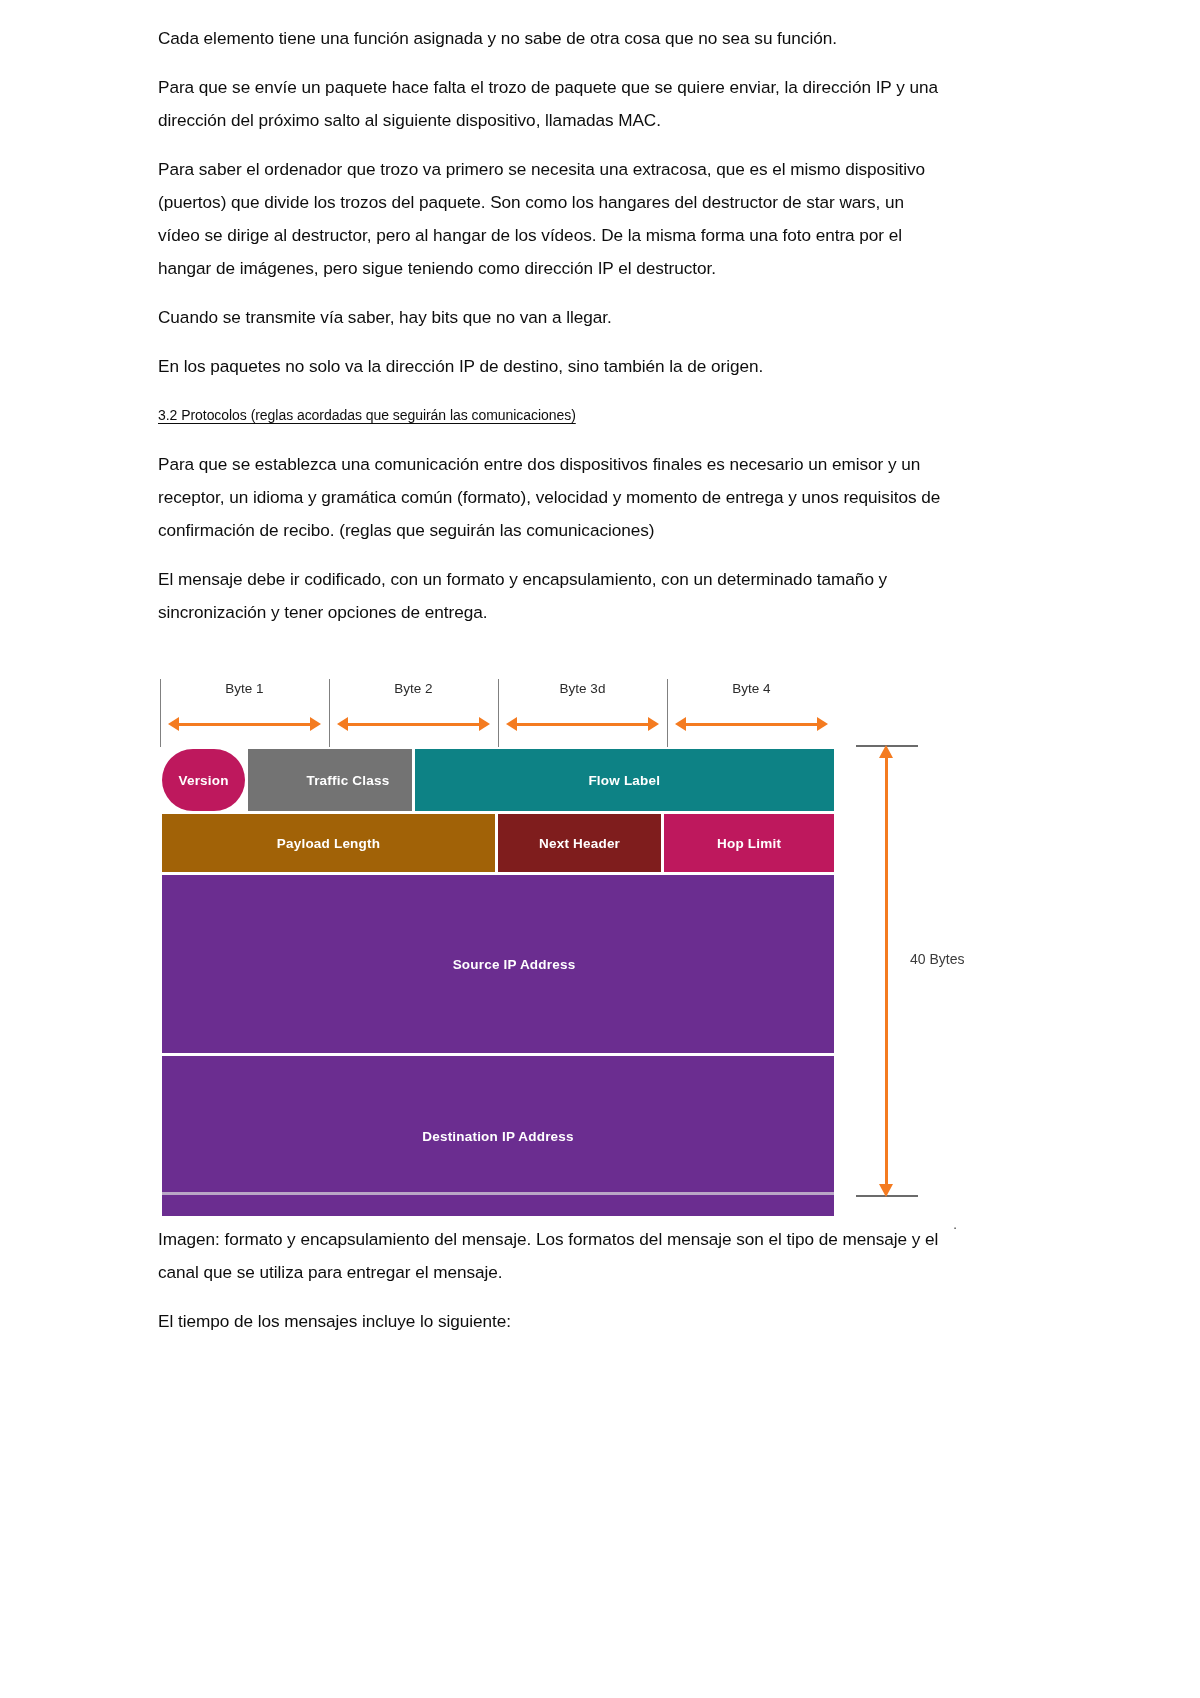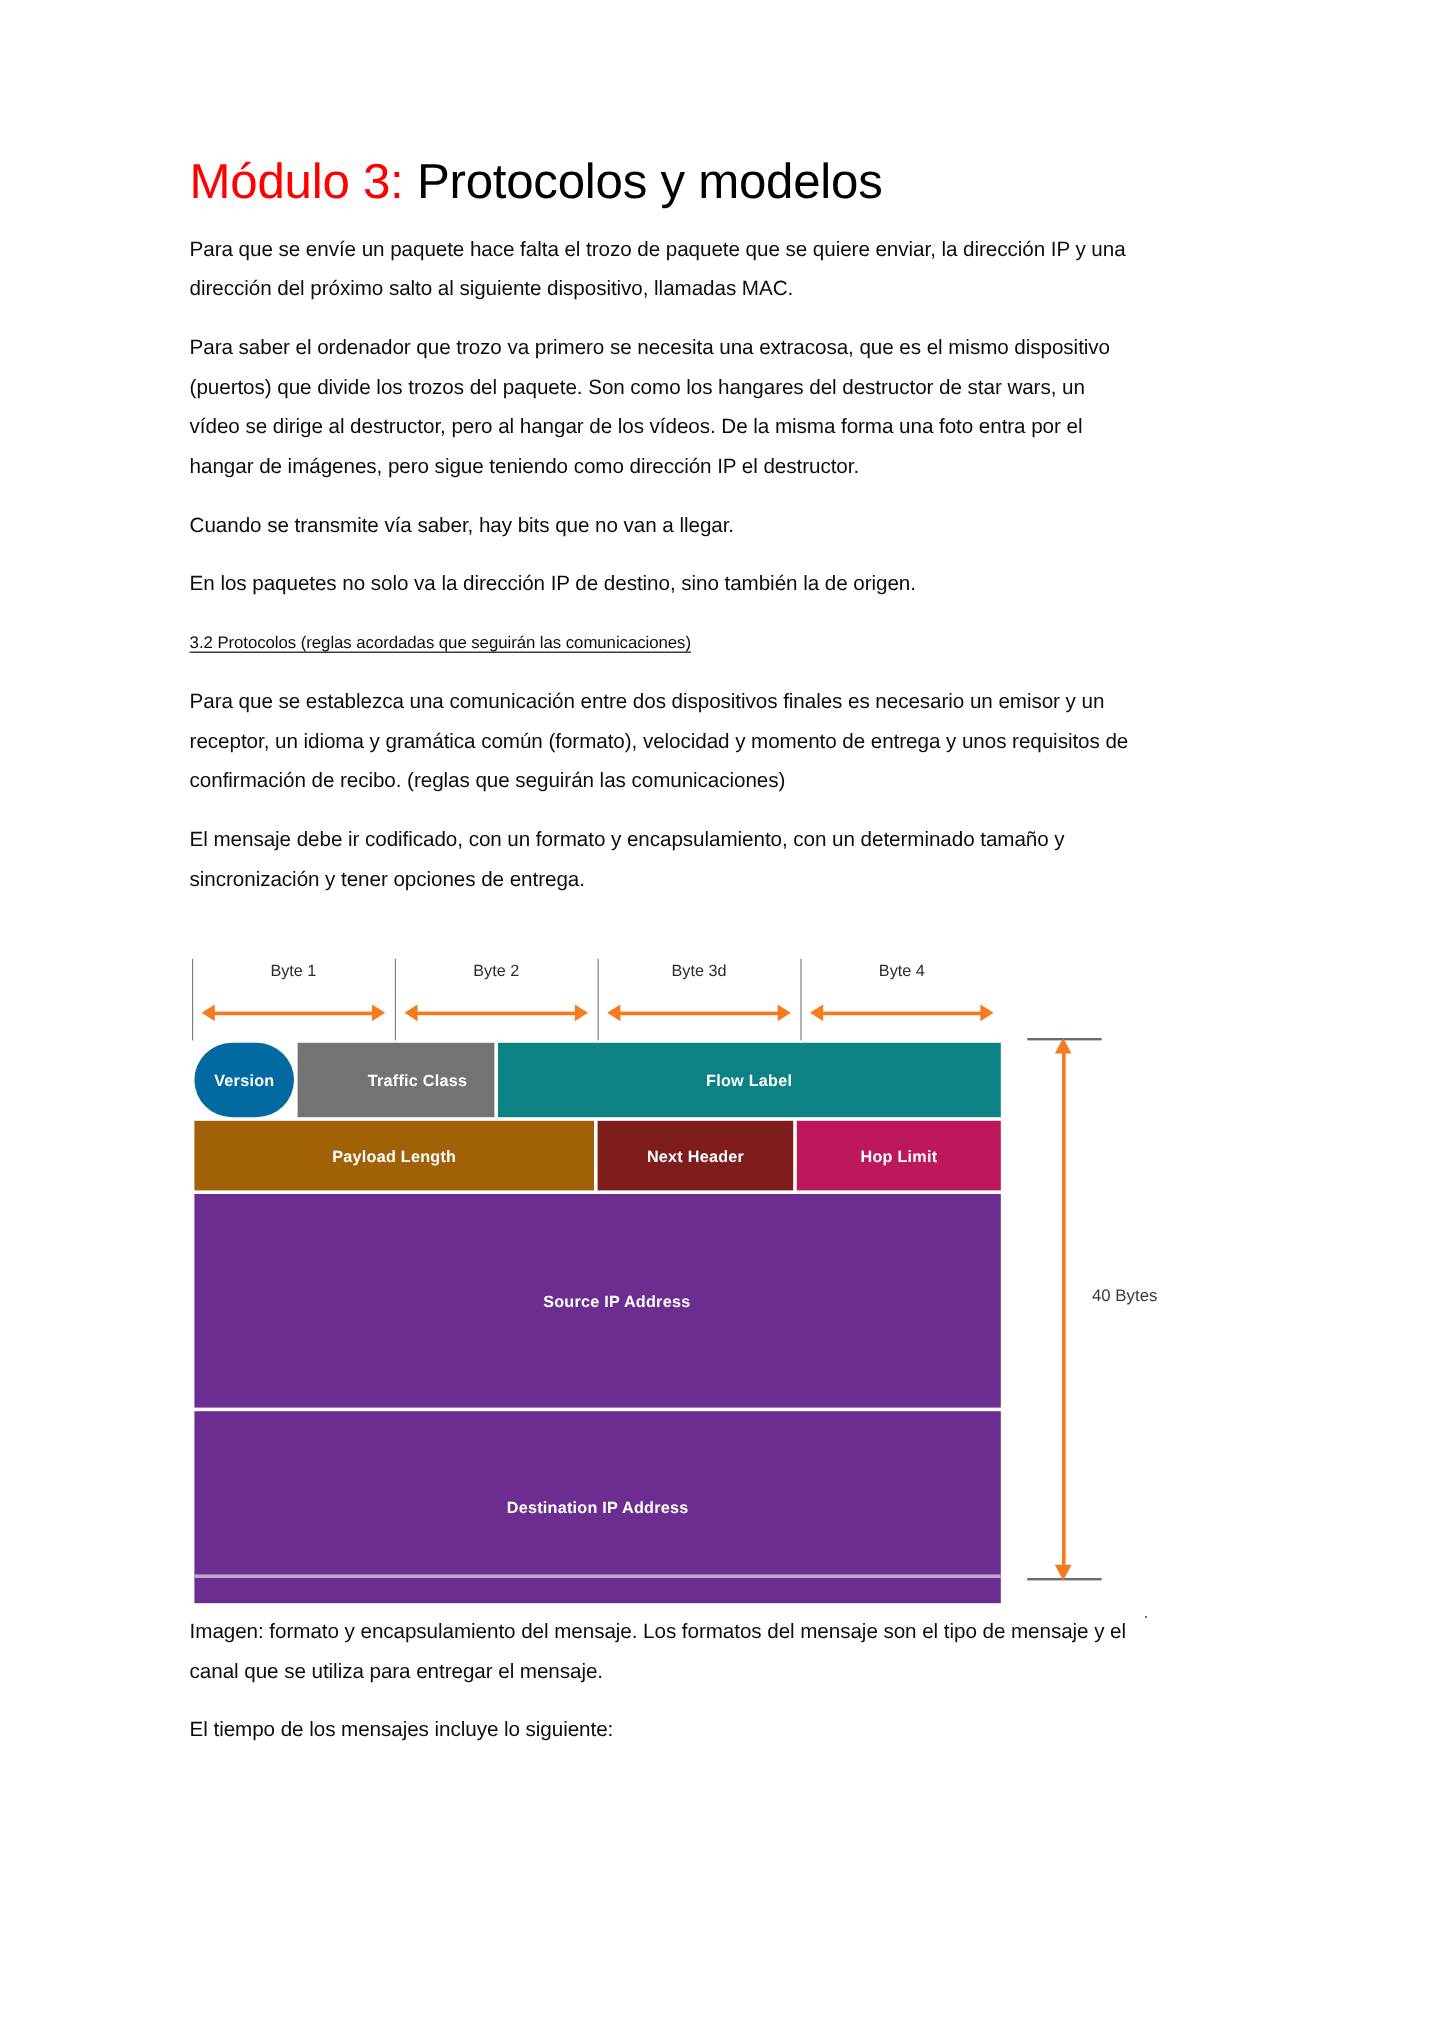--- a/index.html
+++ b/index.html
@@ -218,24 +218,22 @@
   }
 
   .caption-block { padding-top: 12px; }
 </style>
 </head>
 <body>
 
 <div class="page">
   <div class="content">
 
-    <h1 class="doc-title">
-      <span class="tt-red">Módulo 3:</span><span class="tt-black"> Protocolos y modelos</span>
-    </h1>
-
+
+    <p class="para first">Cada elemento tiene una función asignada y no sabe de otra cosa que no sea su función.</p>
     <p class="para">Para que se envíe un paquete hace falta el trozo de paquete que se quiere enviar, la dirección IP y una dirección del próximo salto al siguiente dispositivo, llamadas MAC.</p>
     <p class="para">Para saber el ordenador que trozo va primero se necesita una extracosa, que es el mismo dispositivo (puertos) que divide los trozos del paquete. Son como los hangares del destructor de star wars, un vídeo se dirige al destructor, pero al hangar de los vídeos. De la misma forma una foto entra por el hangar de imágenes, pero sigue teniendo como dirección IP el destructor.</p>
     <p class="para">Cuando se transmite vía saber, hay bits que no van a llegar.</p>
     <p class="para">En los paquetes no solo va la dirección IP de destino, sino también la de origen.</p>
     <p class="heading-u">3.2 Protocolos (reglas acordadas que seguirán las comunicaciones)</p>
     <p class="para">Para que se establezca una comunicación entre dos dispositivos finales es necesario un emisor y un receptor, un idioma y gramática común (formato), velocidad y momento de entrega y unos requisitos de confirmación de recibo. (reglas que seguirán las comunicaciones)</p>
     <p class="para">El mensaje debe ir codificado, con un formato y encapsulamiento, con un determinado tamaño y sincronización y tener opciones de entrega.</p>
 
     <div class="figure">
 
@@ -273,21 +271,21 @@
             <div class="ruler-arrow">
               <div class="head left"></div>
               <div class="bar"></div>
               <div class="head right"></div>
             </div>
           </div>
         </div>
 
       <div class="hdr" id="hdr-grid">
           <div class="hdr-row row1">
-            <div class="cell purple sep" style="background: #0369a1; width: 12.5%; border-radius: 31px;">Version</div>
+            <div class="cell purple sep" style="background: #be185d; width: 12.5%; border-radius: 31px;">Version</div>
             <div class="cell gray sep" style="background: #737373; width: 24.5%; padding-left: 36px;">Traffic Class</div>
             <div class="cell teal" style="background: rgb(13, 130, 133); width: 63%;">Flow Label</div>
           </div>
           <div class="hdr-row row2">
             <div class="cell gray sep" style="background: #a16207; width: 50%;">Payload Length</div>
             <div class="cell gray sep" style="background: #7f1d1d; width: 24.5%;">Next Header</div>
             <div class="cell gray" style="background: #be185d; width: 25.5%;">Hop Limit</div>
           </div>
           <div class="hdr-row row3">
             <div class="cell purple" style="background: rgb(107, 45, 144); width: 100%; padding-left: 32px;">Source IP Address</div>

